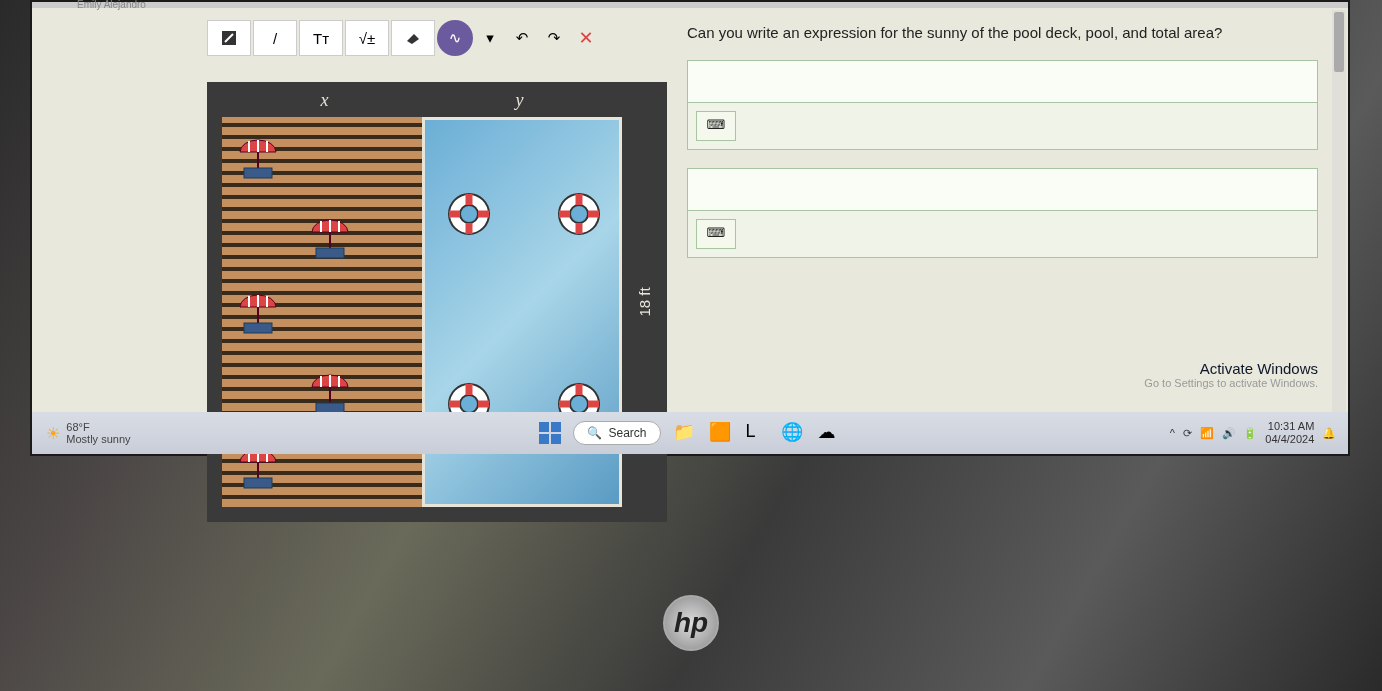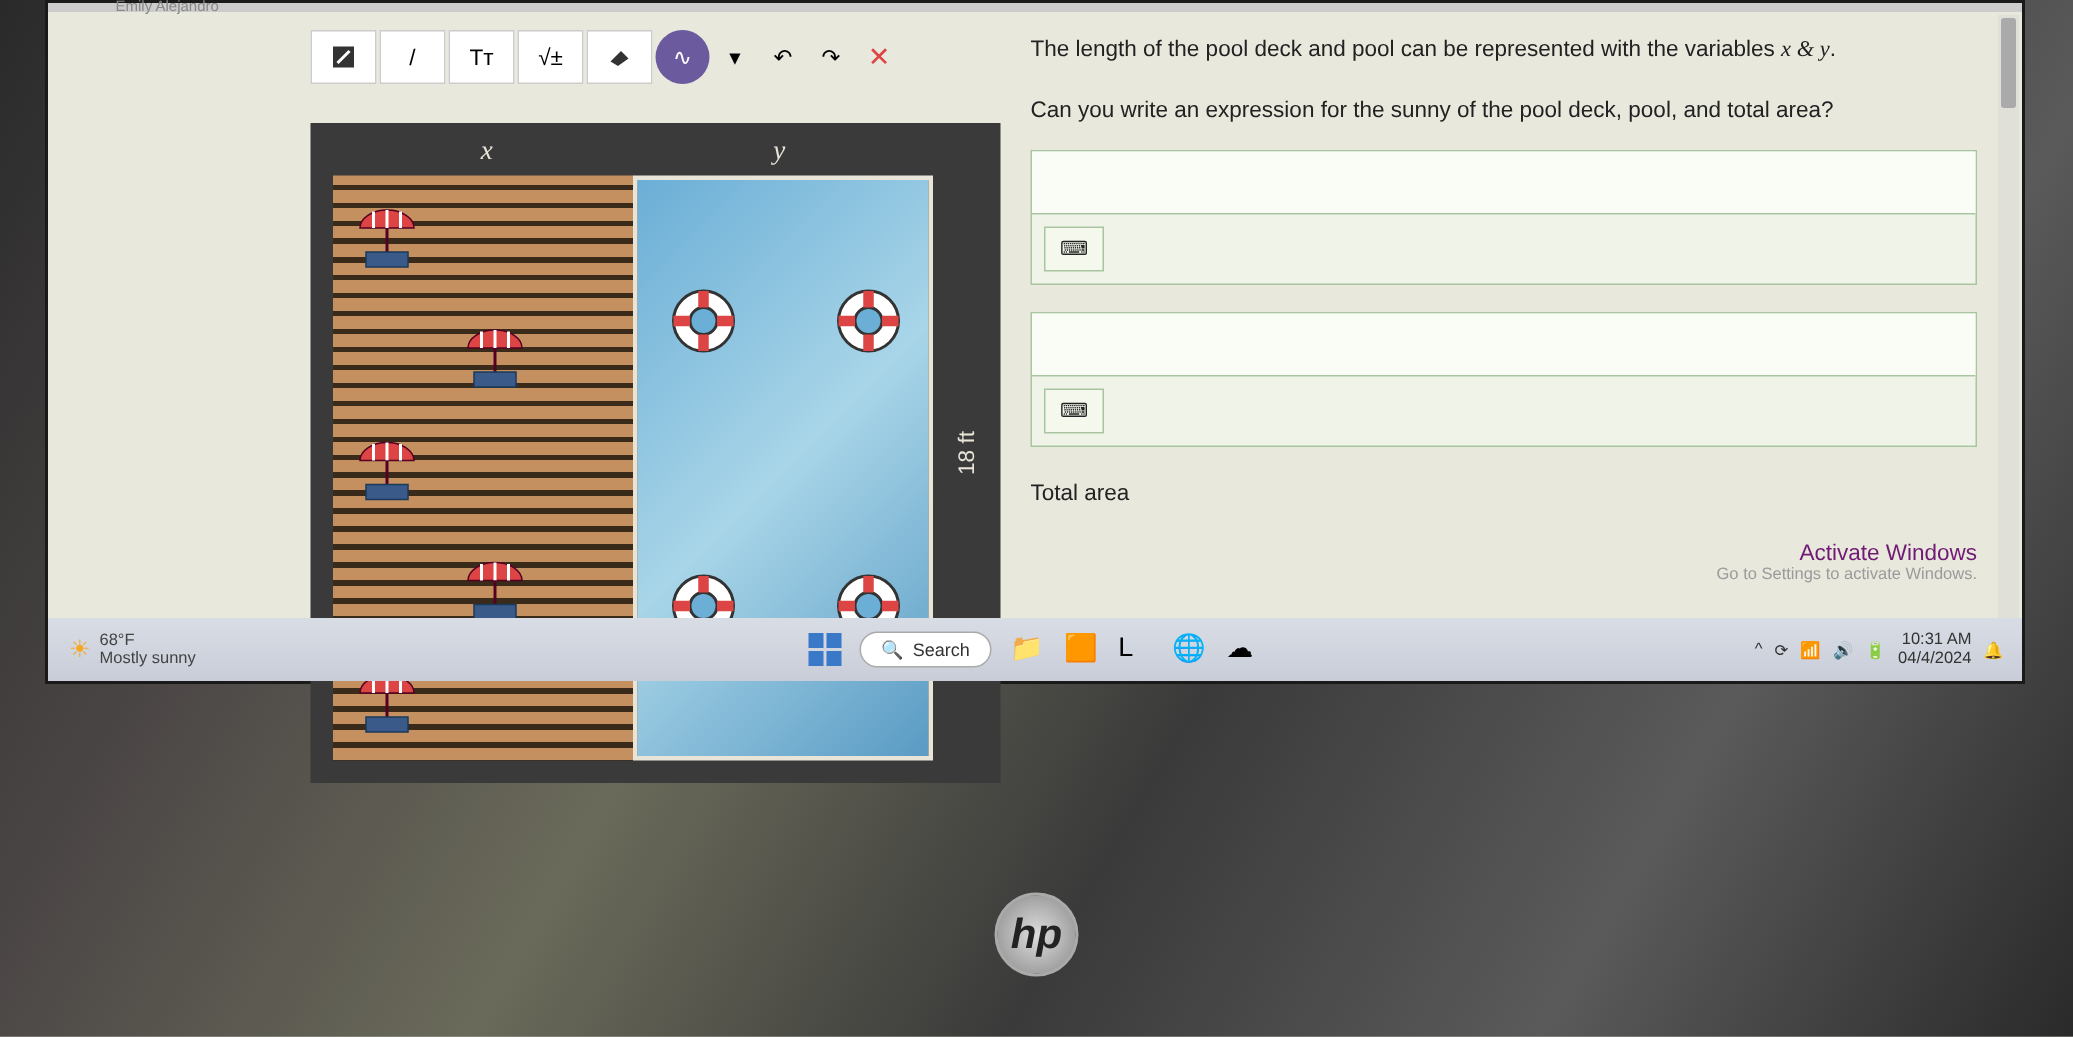--- a/index.html
+++ b/index.html
@@ -180,21 +180,21 @@
   font-size: 13px;
   cursor: pointer;
 }
 .activate-win {
   position: absolute;
   right: 30px;
   bottom: 65px;
   text-align: right;
   color: #888;
 }
-.activate-win .l1 { font-size: 15px; color: #701a75; }
+.activate-win .l1 { font-size: 15px; color: #0f172a; }
 .activate-win .l2 { font-size: 11px; color: #9a9a9a; }
 
 .scrollbar {
   position: absolute;
   right: 2px;
   top: 8px;
   bottom: 30px;
   width: 14px;
   background: #e0e0d8;
 }
@@ -372,34 +372,29 @@
           </svg></div>
       <div class="ring" style="top:260px;left:130px"><svg viewBox="0 0 48 48">
             <circle cx="24" cy="24" r="20" fill="#fff" stroke="#333" stroke-width="2"></circle>
             <circle cx="24" cy="24" r="9" fill="#6baed6" stroke="#333" stroke-width="2"></circle>
             <path d="M24 4 L24 15 M24 33 L24 44 M4 24 L15 24 M33 24 L44 24" stroke="#d44" stroke-width="7"></path>
           </svg></div>
     </div>
   </div>
 
   <div class="question">
-    <p>
-      <span>The length of the pool deck and pool can be represented with the variables</span>
-      <span class="var">x &amp; y</span><span>.</span>
-    </p>
     <p>Can you write an expression for the sunny of the pool deck, pool, and total area?</p>
     <div class="answer-box">
       <input class="answer-input" style="">
       <div class="keyboard-toggle">⌨</div>
     </div>
     <div class="answer-box">
       <input class="answer-input" style="">
       <div class="keyboard-toggle">⌨</div>
     </div>
-    <p>Total area</p>
   </div>
 
   <div class="activate-win">
     <div class="l1">Activate Windows</div>
     <div class="l2">Go to Settings to activate Windows.</div>
   </div>
 
   <div class="scrollbar">
     <div class="scroll-thumb"></div>
   </div>

